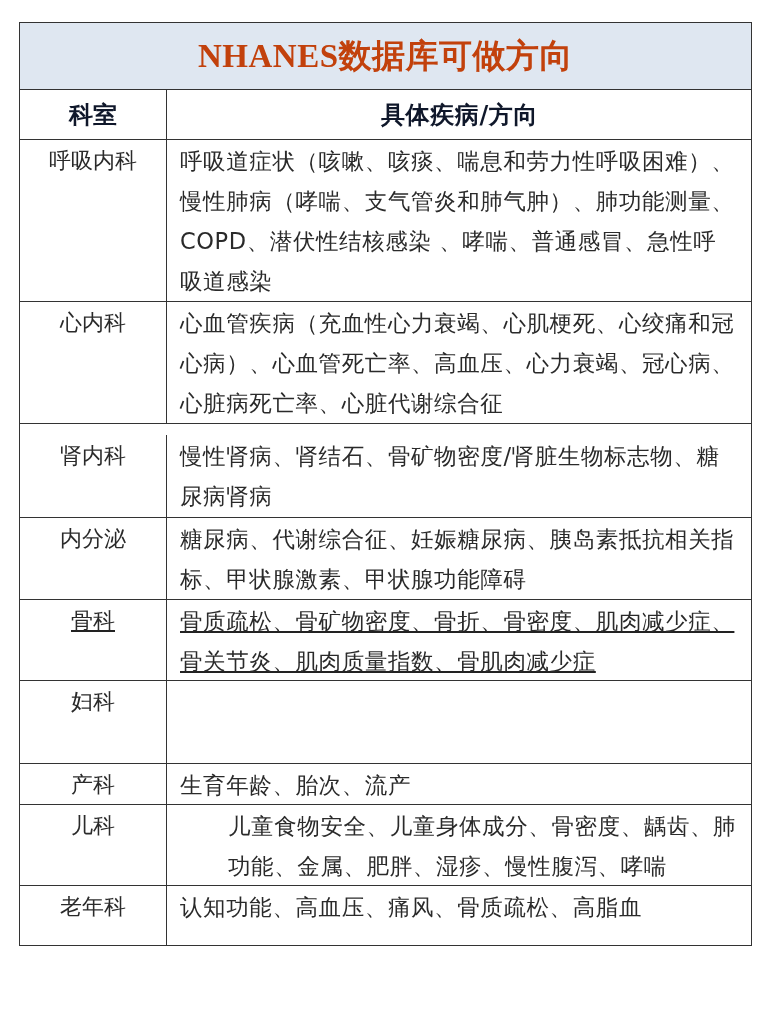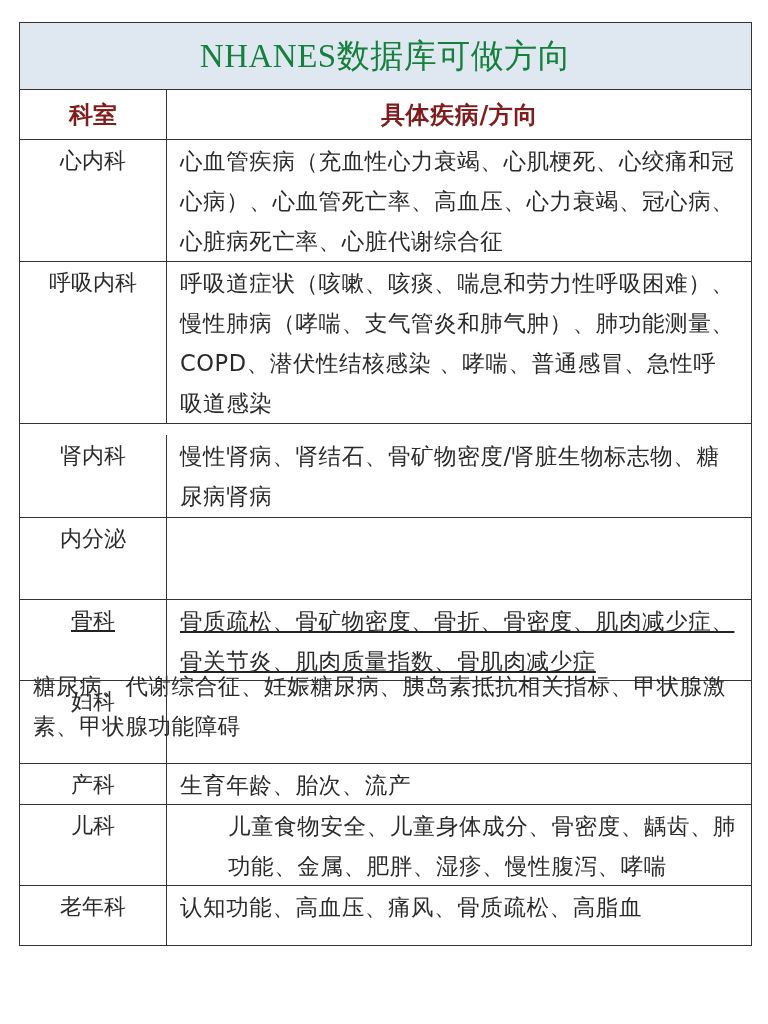--- a/index.html
+++ b/index.html
@@ -28,23 +28,23 @@
       height: 67px;
       background: #dfe7f1;
       border-bottom: 1.5px solid #333333;
       display: flex;
       align-items: center;
       justify-content: center;
       box-sizing: border-box;
     }
     .title {
       font-family: "Liberation Serif", "DejaVu Serif", serif;
-      font-weight: normal;
+      font-weight: bold;
       font-size: 33px;
-      color: #15803d;
+      color: #c2410c;
       letter-spacing: 0.5px;
     }
     .row {
       display: flex;
       border-bottom: 1.5px solid #333333;
       box-sizing: border-box;
     }
     .cell-dept {
       width: 147px;
       flex: 0 0 147px;
@@ -68,55 +68,55 @@
     }
     .header-row {
       height: 50px;
     }
     .header-row .cell-dept,
     .header-row .cell-desc {
       font-weight: bold;
       font-size: 24px;
       line-height: 48px;
       text-align: center;
-      color: #7f1d1d;
+      color: #0f172a;
     }
     .r1 { height: 122px; }
     .r2 { height: 162px; }
     .r3 { height: 122px; }
     .r4 { height: 83px; margin-top: 11px; }
-    .r5 { height: 82px; flex-direction: column; }
+    .r5 { height: 82px; }
     .r6 { height: 81px; text-decoration: underline; }
     .r7 { height: 83px; flex-direction: column; }
     .r8 { height: 41px; }
     .r9 { height: 81px; gap: 48px; }
     .r10 { height: 60px; }
     .row .cell-dept, .row .cell-desc { padding-top: 1px; }
   </style>
 </head>
 <body>
 
 <div class="table">
   <div class="title-row">
     <span class="title">NHANES数据库可做方向</span>
   </div>
 
   <div class="row header-row">
     <div class="cell-dept">科室</div>
     <div class="cell-desc">具体疾病/方向</div>
   </div>
 
+  <div class="row r2">
+    <div class="cell-dept">呼吸内科</div>
+    <div class="cell-desc">呼吸道症状（咳嗽、咳痰、喘息和劳力性呼吸困难）、慢性肺病（哮喘、支气管炎和肺气肿）、肺功能测量、COPD、潜伏性结核感染 、哮喘、普通感冒、急性呼吸道感染</div>
+  </div>
+
   <div class="row r1">
     <div class="cell-dept">心内科</div>
     <div class="cell-desc">心血管疾病（充血性心力衰竭、心肌梗死、心绞痛和冠心病）、心血管死亡率、高血压、心力衰竭、冠心病、心脏病死亡率、心脏代谢综合征</div>
-  </div>
-
-  <div class="row r2">
-    <div class="cell-dept">呼吸内科</div>
-    <div class="cell-desc">呼吸道症状（咳嗽、咳痰、喘息和劳力性呼吸困难）、慢性肺病（哮喘、支气管炎和肺气肿）、肺功能测量、COPD、潜伏性结核感染 、哮喘、普通感冒、急性呼吸道感染</div>
   </div>
 
 
   <div class="row r4">
     <div class="cell-dept">肾内科</div>
     <div class="cell-desc">慢性肾病、肾结石、骨矿物密度/肾脏生物标志物、糖尿病肾病</div>
   </div>
 
   <div class="row r5">
     <div class="cell-dept">内分泌</div>

